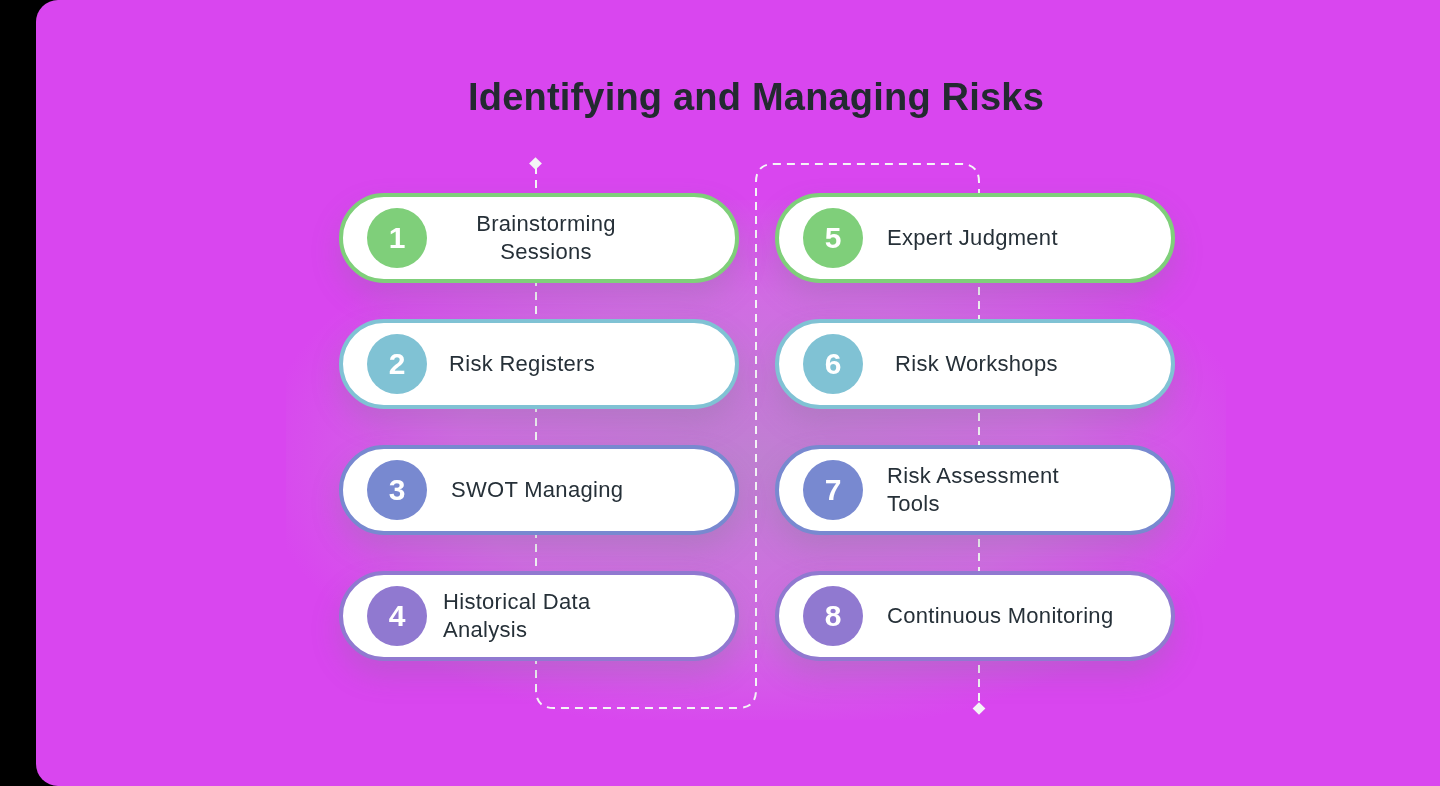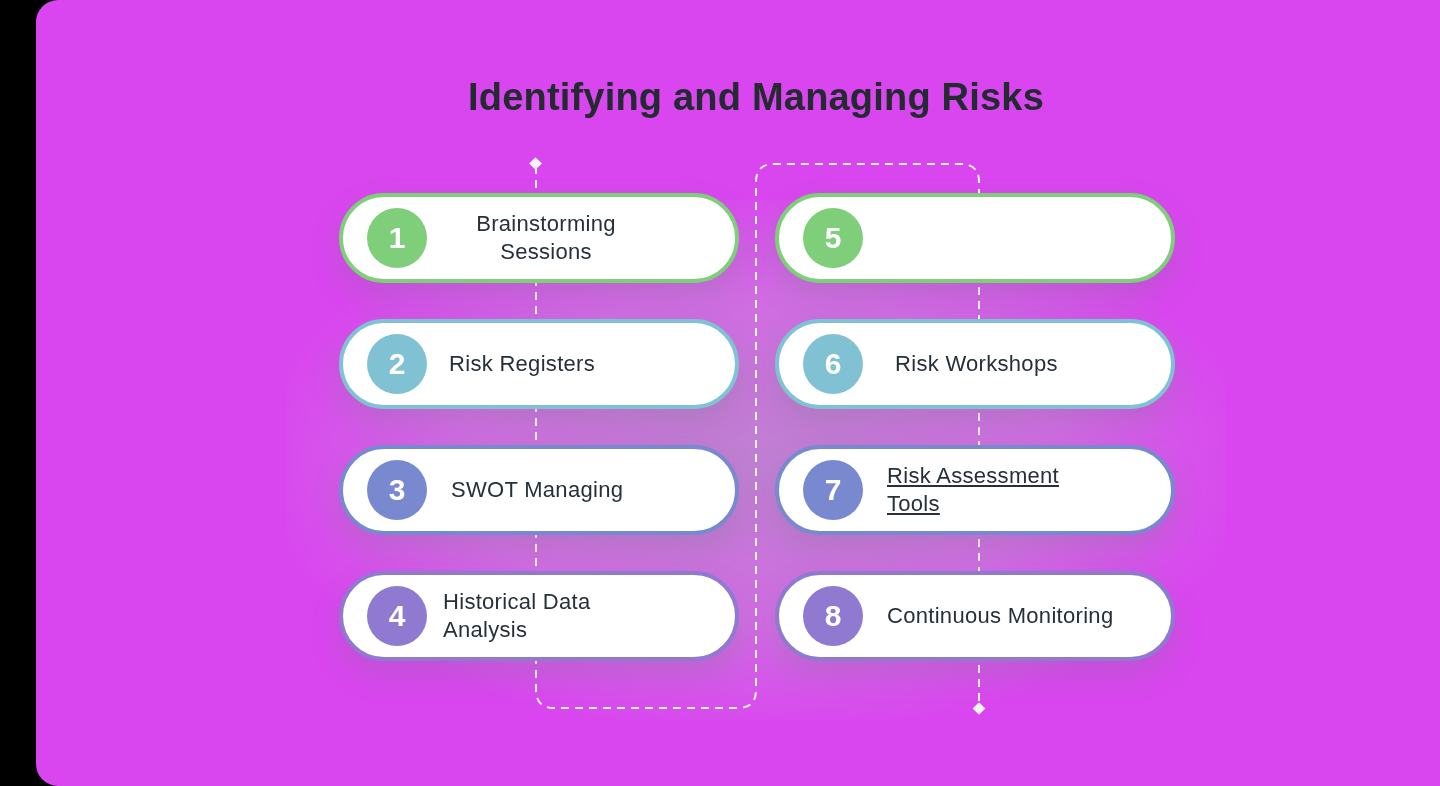--- a/index.html
+++ b/index.html
@@ -63,26 +63,27 @@
     <div class="badge" style="background:#7889d0;">3</div>
     <div class="label">SWOT Managing</div>
   </div>
   <div class="pill" style="left:303px; top:571px; border-color:#9079d0;">
     <div class="badge" style="background:#9079d0;">4</div>
     <div class="label" style="left:100px; width:190px;">Historical Data Analysis</div>
   </div>
 
   <div class="pill" style="left:739px; top:193px; border-color:#7fcf7a;">
     <div class="badge" style="background:#7fcf7a;">5</div>
+    <div class="label">Expert Judgment</div>
   </div>
   <div class="pill" style="left:739px; top:319px; border-color:#80c2d4;">
     <div class="badge" style="background:#80c2d4;">6</div>
     <div class="label" style="left:116px;">Risk Workshops</div>
   </div>
   <div class="pill" style="left:739px; top:445px; border-color:#7889d0;">
     <div class="badge" style="background:#7889d0;">7</div>
-    <div class="label" style="width:220px;text-decoration:underline;">Risk Assessment Tools</div>
+    <div class="label" style="width:220px;">Risk Assessment Tools</div>
   </div>
   <div class="pill" style="left:739px; top:571px; border-color:#9079d0;">
     <div class="badge" style="background:#9079d0;">8</div>
     <div class="label" style="right:18px;">Continuous Monitoring</div>
   </div>
 </div>
 
 </body></html>

